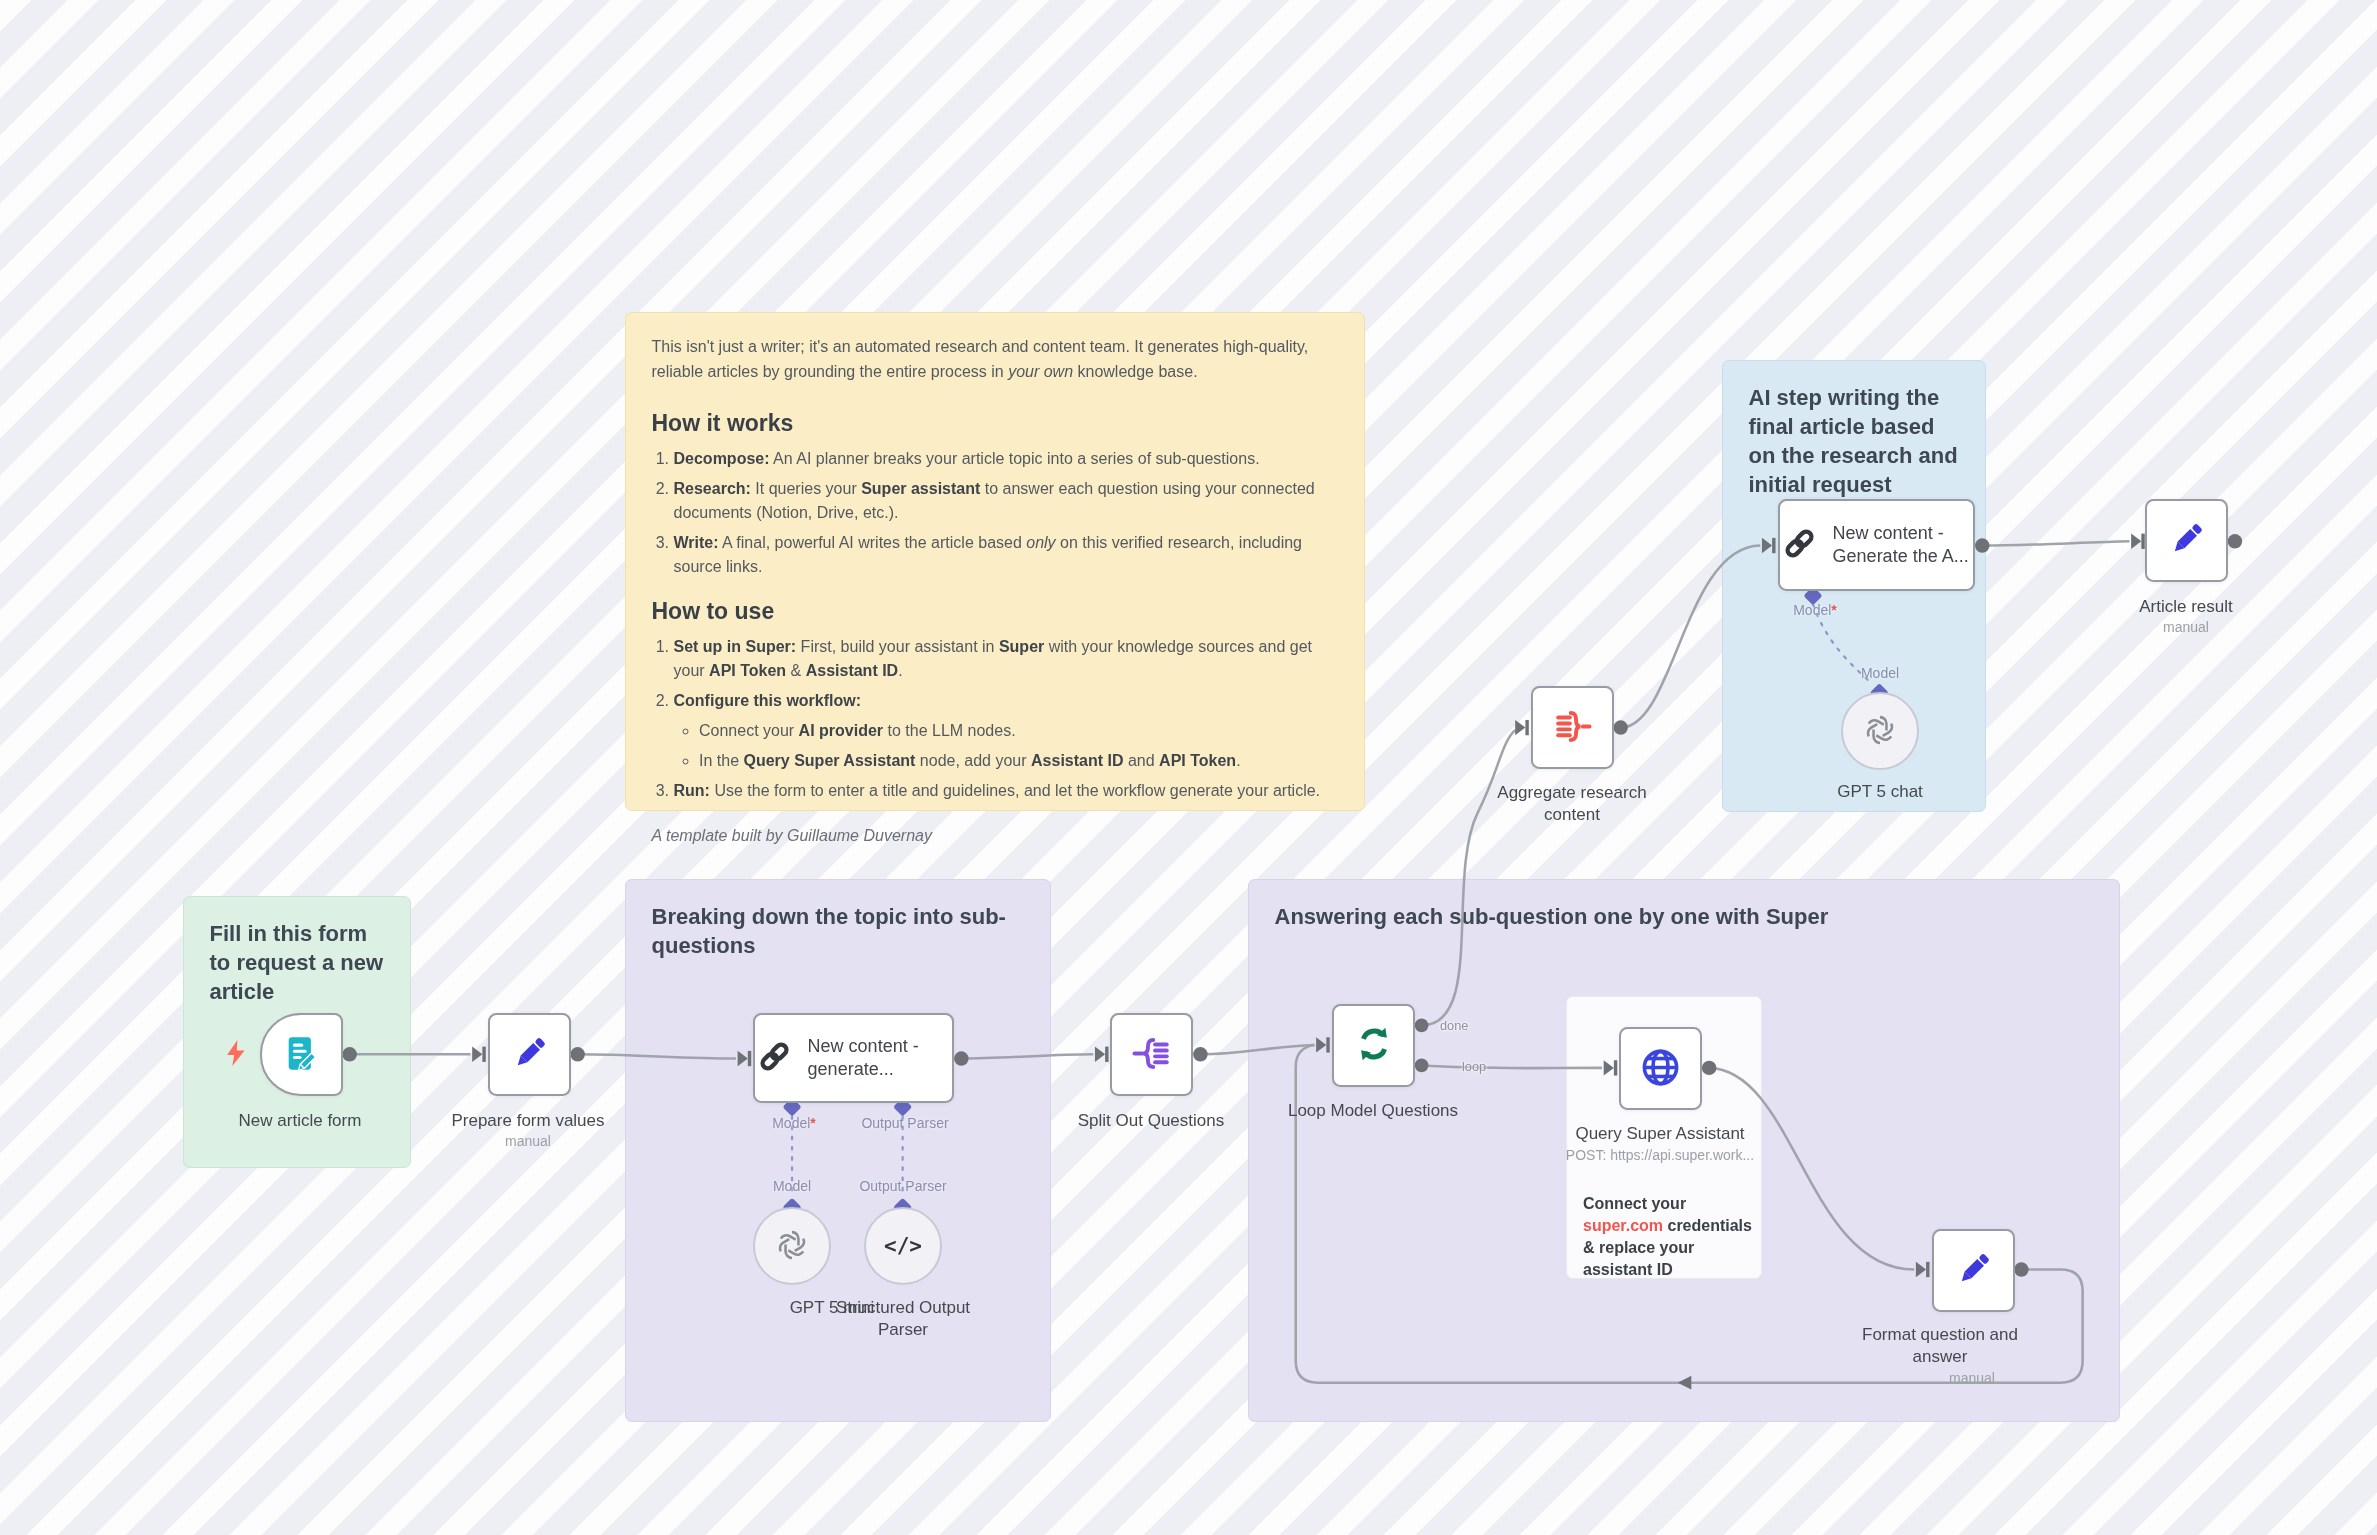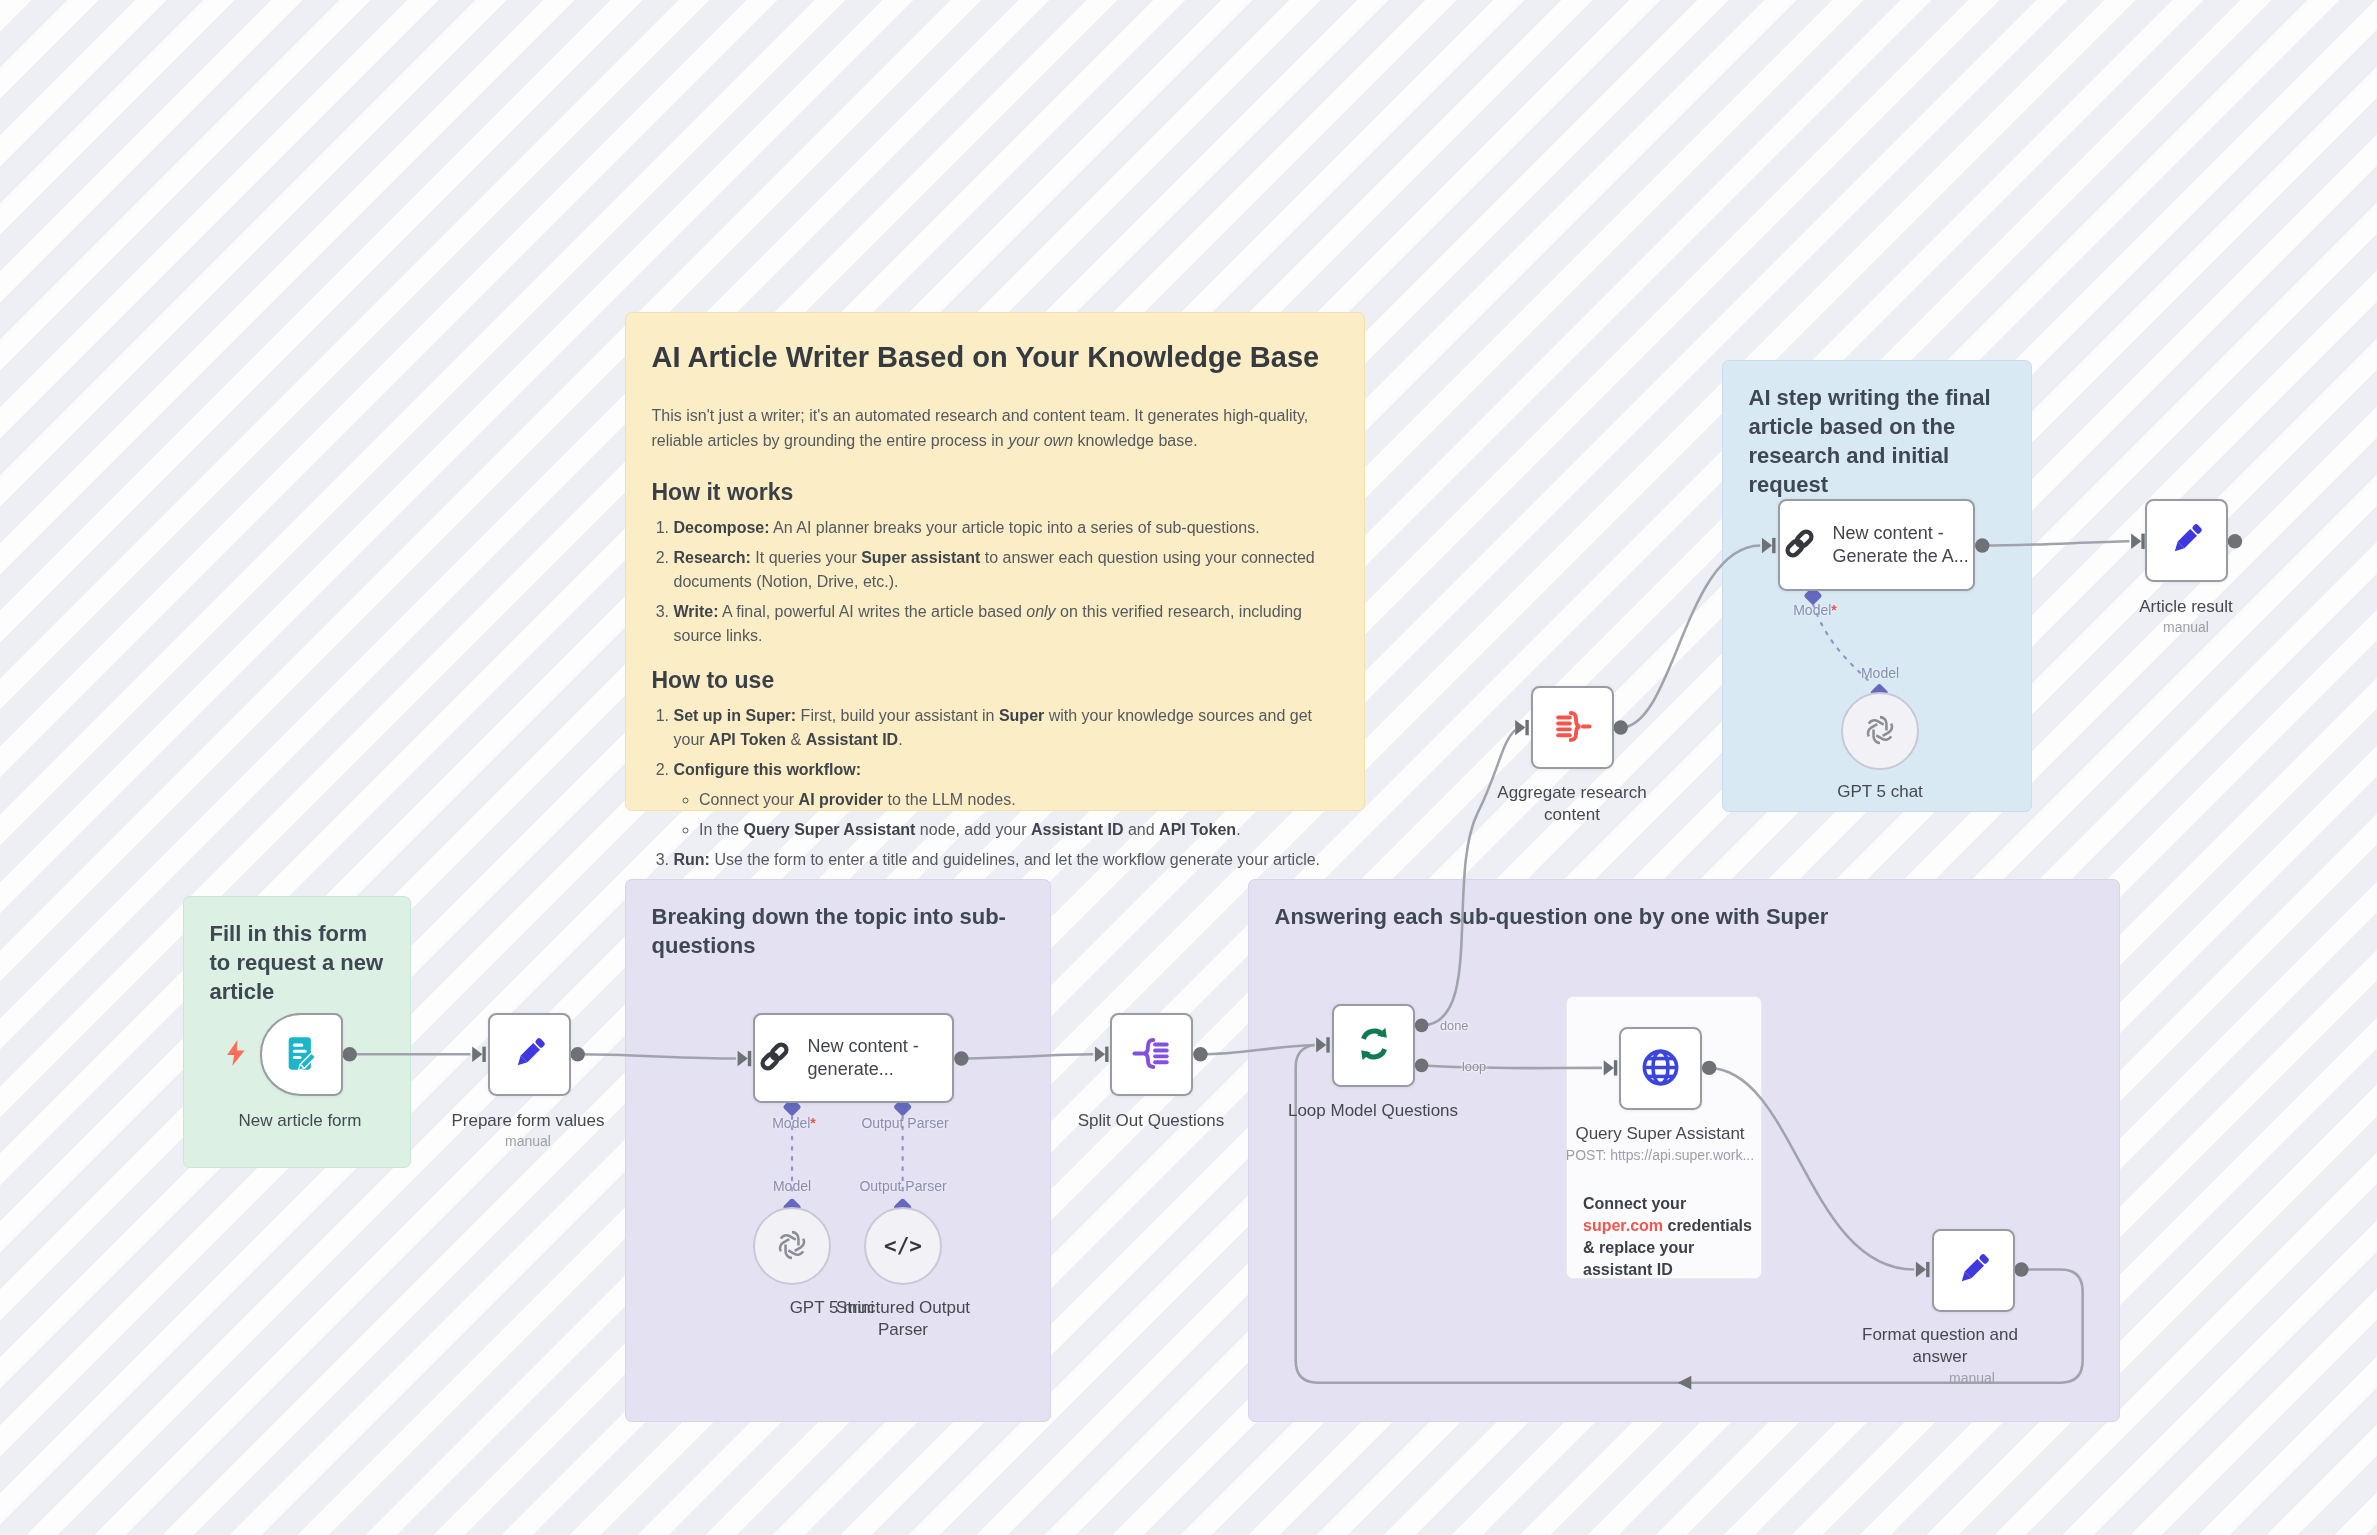--- a/index.html
+++ b/index.html
@@ -41,21 +41,20 @@
     white-space:nowrap;text-shadow:0 0 3.4px rgba(255,255,255,.8);}
   .req{color:#e4554d;font-weight:700;}
   .panel-note{position:absolute;z-index:6;font-size:16px;font-weight:700;color:#3c4147;line-height:1.38;}
   #wires{position:absolute;left:0;top:0;z-index:3;pointer-events:none;}
   .bolt{position:absolute;z-index:6;}
 </style>
 </head>
 <body>
 
 <div class="sticky sticky-yellow" style="left:625px;top:312px;width:740px;height:499px;">
-  <div class="y-title">AI Article Writer Based on Your Knowledge Base</div>
   <p class="y-p"><span>This isn't just a writer; it's an automated research and content team. It generates high-quality, reliable articles by grounding the entire process in </span><span style="font-style: italic;">your own</span><span> knowledge base.</span></p>
   <div class="y-h2">How it works</div>
   <ol class="y-list">
     <li><span style="font-weight: 700; color: rgb(63, 68, 75);">Decompose:</span><span> An AI planner breaks your article topic into a series of sub-questions.</span></li>
     <li><span style="font-weight: 700; color: rgb(63, 68, 75);">Research:</span><span> It queries your </span><span style="font-weight: 700; color: rgb(63, 68, 75);">Super assistant</span><span> to answer each question using your connected documents (Notion, Drive, etc.).</span></li>
     <li><span style="font-weight: 700; color: rgb(63, 68, 75);">Write:</span><span> A final, powerful AI writes the article based </span><span style="font-style: italic;">only</span><span> on this verified research, including source links.</span></li>
   </ol>
   <div class="y-h2">How to use</div>
   <ol class="y-list">
     <li><span style="font-weight: 700; color: rgb(63, 68, 75);">Set up in Super:</span><span> First, build your assistant in </span><span style="font-weight: 700; color: rgb(63, 68, 75);">Super</span><span> with your knowledge sources and get your </span><span style="font-weight: 700; color: rgb(63, 68, 75);">API Token</span><span> &amp; </span><span style="font-weight: 700; color: rgb(63, 68, 75);">Assistant ID</span><span>.</span></li>
@@ -75,21 +74,21 @@
 </div>
 
 <div class="sticky sticky-purple" style="left:625px;top:879px;width:426px;height:543px;">
   <div class="sticky-head" style="width:391px;">Breaking down the topic into sub-questions</div>
 </div>
 
 <div class="sticky sticky-purple" style="left:1248px;top:879px;width:872px;height:543px;">
   <div class="sticky-head">Answering each sub-question one by one with Super</div>
 </div>
 
-<div class="sticky sticky-blue" style="left:1722px;top:360px;width:310px;height:452px;">
+<div class="sticky sticky-blue" style="left:1722px;top:360px;width:264px;height:452px;">
   <div class="sticky-head">AI step writing the final article based on the research and initial request</div>
 </div>
 
 <div class="sticky sticky-white" style="left:1566px;top:996px;width:196px;height:283px;"></div>
 <div class="panel-note" style="left:1583px;top:1181px;width:175px;margin-top:12px;"><span>Connect your </span><span style="color: rgb(240, 86, 78);">super.com</span><span> credentials &amp; replace your assistant ID</span></div>
 
 <svg id="wires" width="2377" height="1536" viewBox="0 0 2794 1805">
   <g fill="none" stroke="#9fa3ab" stroke-width="3">
     <path d="M411 1239 H553"></path>
     <path d="M679 1239 C740 1239 805 1244 865 1244"></path>

